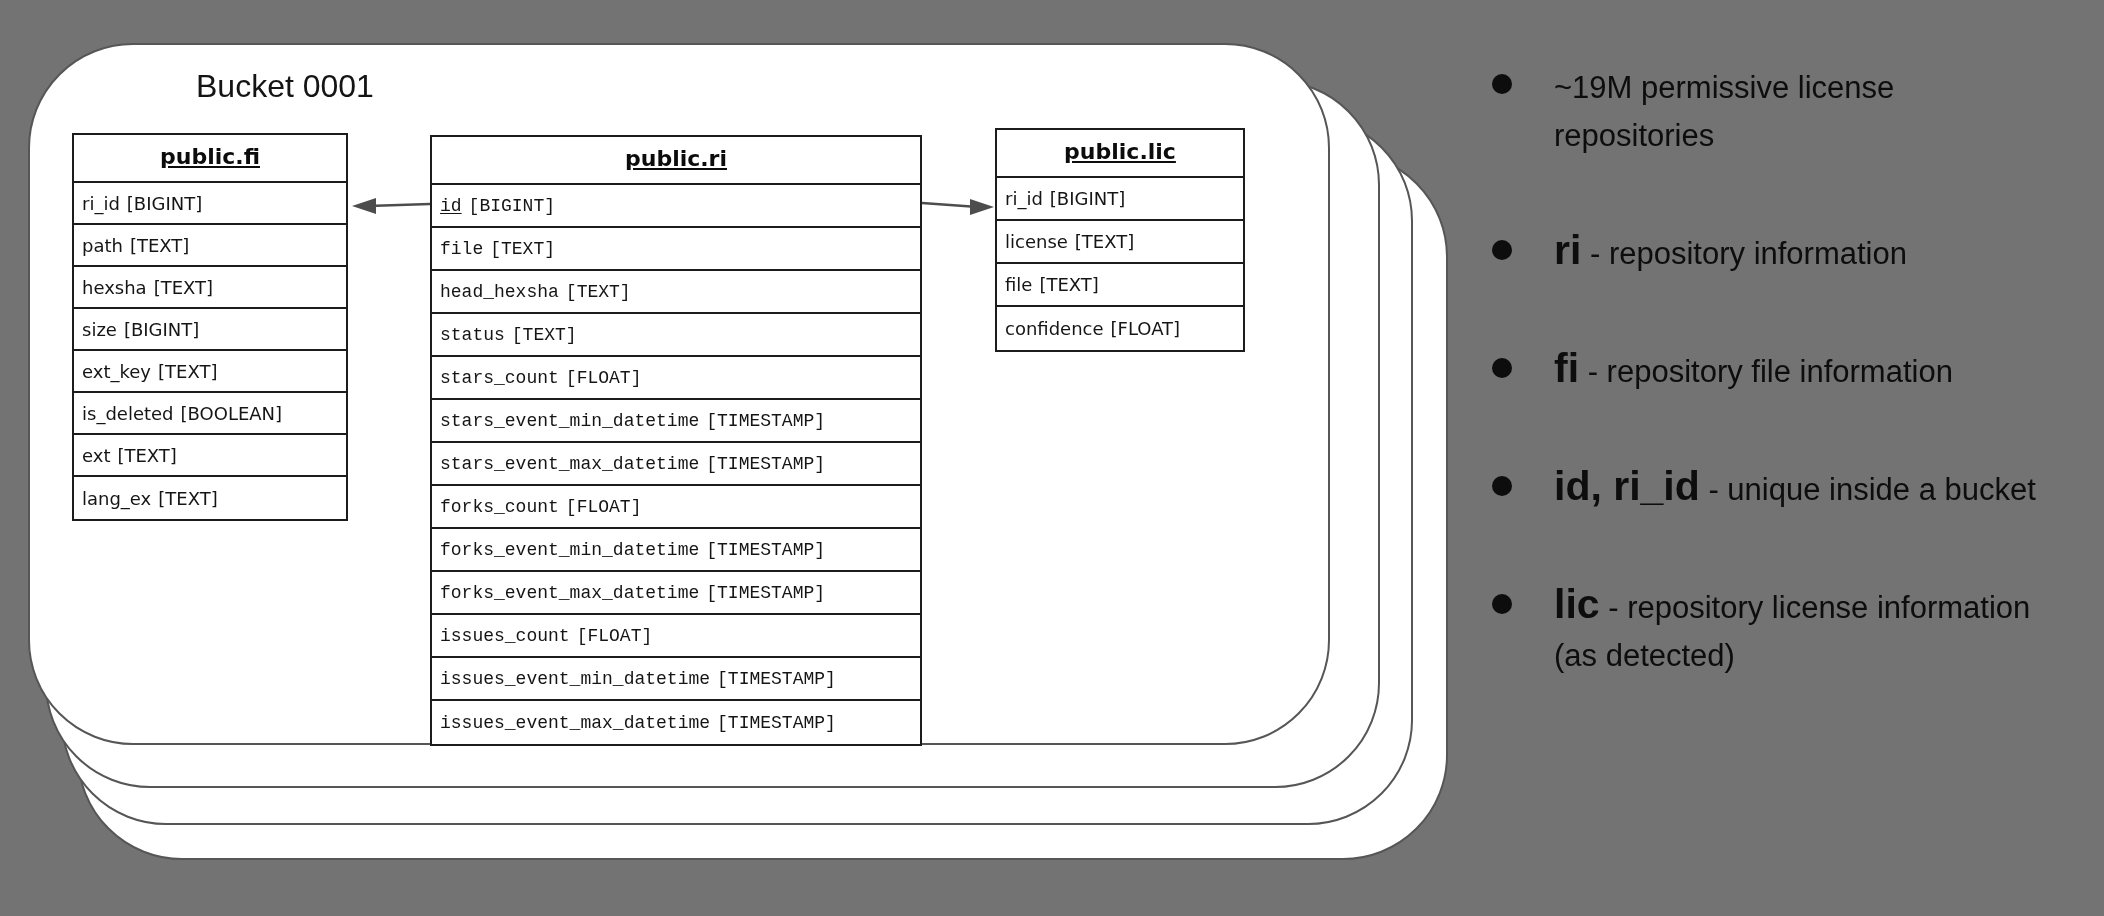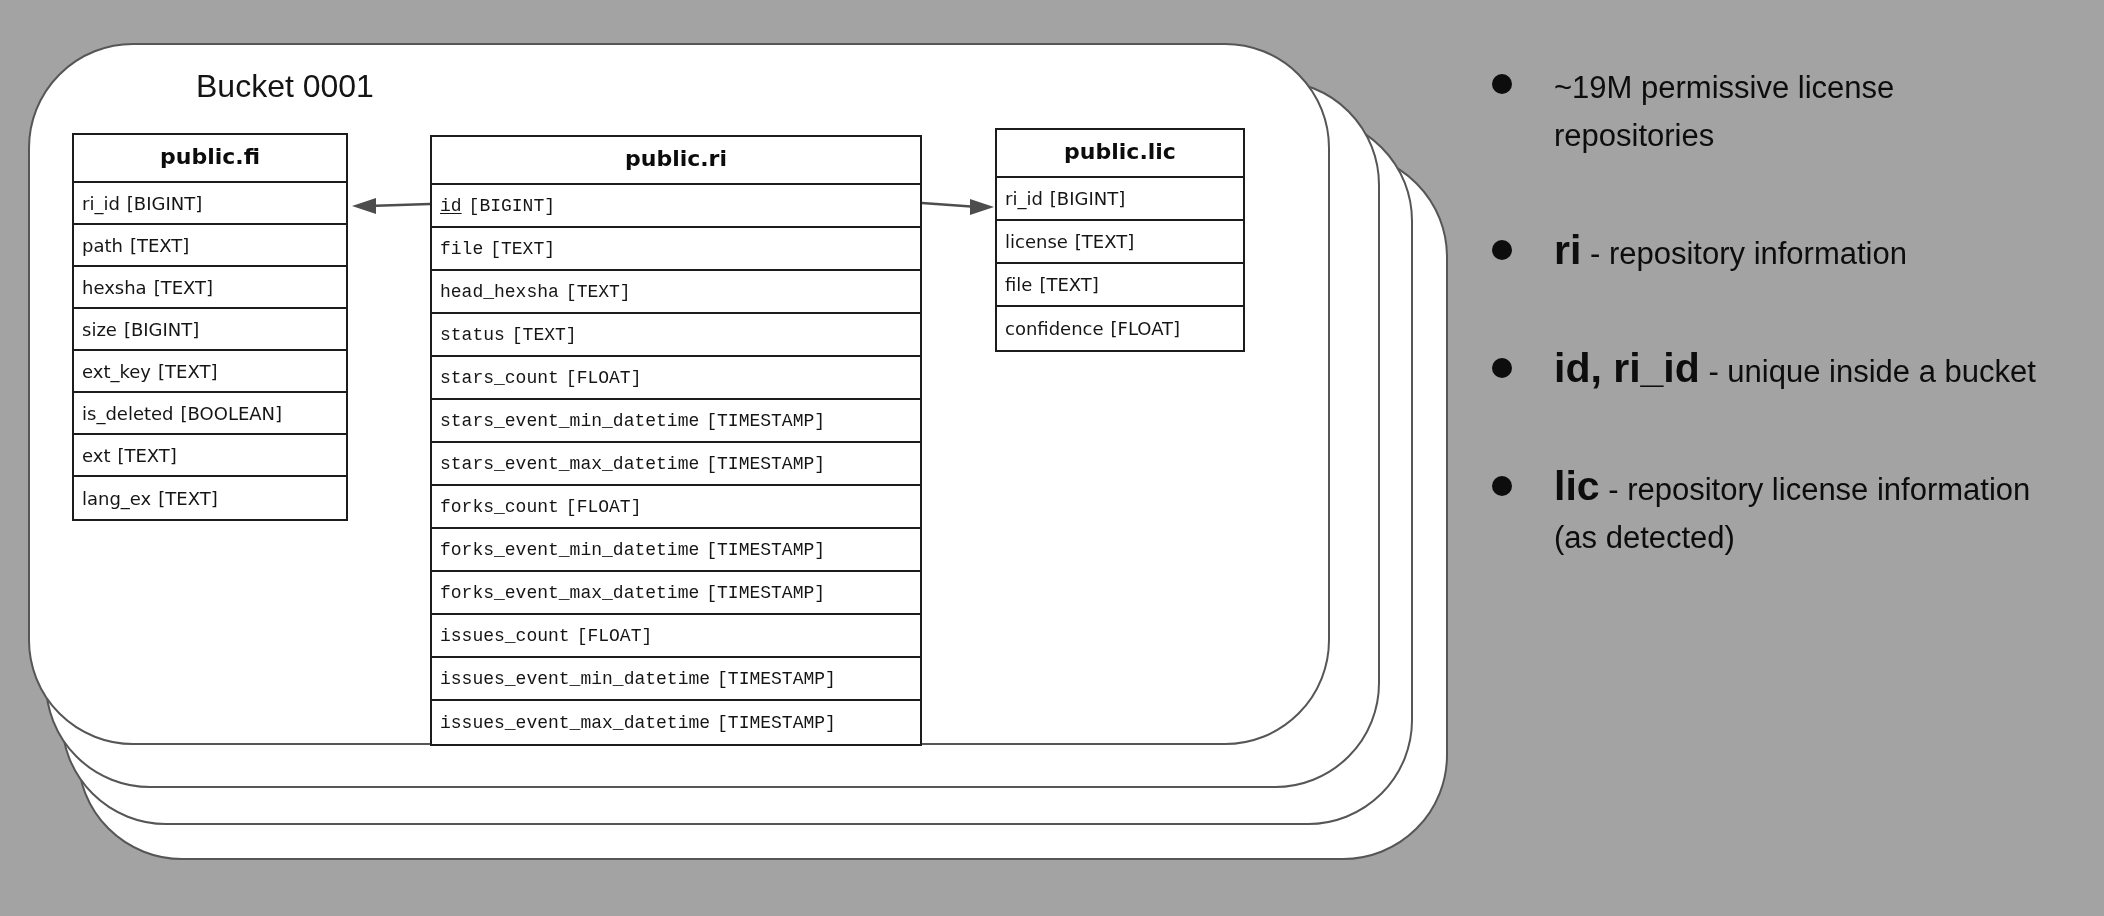--- a/index.html
+++ b/index.html
@@ -1,21 +1,21 @@
 <!DOCTYPE html>
 <html><head>
 <meta charset="utf-8">
 <style>
   * { box-sizing: border-box; margin: 0; padding: 0; }
   html, body { background: #ffffff; }
   .canvas {
     position: relative;
     width: 2104px;
     height: 916px;
-    background: #a3a3a3;
+    background: #737373;
     overflow: hidden;
     font-family: "DejaVu Sans", sans-serif;
     color: #111111;
   }
 
   
   .bucket {
     position: absolute;
     background: #ffffff;
     border: 2px solid #565656;
@@ -45,20 +45,21 @@
     border: 2px solid #1c1c1c;
   }
   .er-title {
     height: 48px;
     line-height: 44px;
     text-align: center;
     font-weight: bold;
     font-size: 22px;
     border-bottom: 2px solid #1c1c1c;
     color: #0c0c0c;
+    text-decoration: underline;
   }
   .er-row {
     display: flex;
     align-items: center;
     padding-left: 8px;
     font-size: 18px;
     border-bottom: 2px solid #1c1c1c;
     white-space: nowrap;
     overflow: hidden;
     color: #151515;
@@ -264,20 +265,24 @@
   <li class="note">
       <span class="dot"></span>
       <span class="term"></span><span class="rest">~19M permissive license repositories</span>
     </li>
       <li class="note">
       <span class="dot"></span>
       <span class="term">ri</span><span class="rest"> - repository information</span>
     </li>
       <li class="note">
       <span class="dot"></span>
+      <span class="term">fi</span><span class="rest"> - repository file information</span>
+    </li>
+      <li class="note">
+      <span class="dot"></span>
       <span class="term">id, ri_id</span><span class="rest"> - unique inside a bucket</span>
     </li>
       <li class="note">
       <span class="dot"></span>
       <span class="term">lic</span><span class="rest"> - repository license information (as detected)</span>
     </li>
     </ul>
 
 </div>
 

